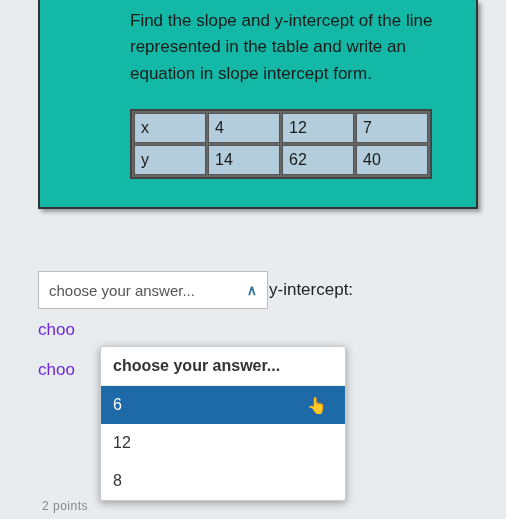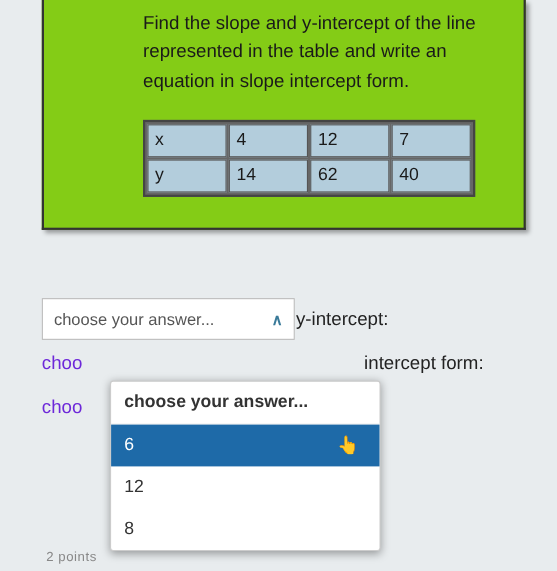--- a/index.html
+++ b/index.html
@@ -5,21 +5,21 @@
   * { box-sizing: border-box; margin: 0; padding: 0; }
   body {
     font-family: Arial, Helvetica, sans-serif;
     background: #e8ecee;
     width: 506px;
     height: 519px;
     overflow: hidden;
     position: relative;
   }
   .question-panel {
-    background: #84cc16;
+    background: #14b8a6;
     border: 2px solid #333;
     border-top: none;
     margin: 0 28px 0 38px;
     padding: 8px 18px 28px 90px;
     box-shadow: 3px 3px 4px rgba(0,0,0,0.35);
   }
   .question-text {
     color: #1a1a1a;
     font-size: 17px;
     line-height: 1.55;
@@ -161,21 +161,20 @@
     <div class="dropdown-closed">
       <span>choose your answer...</span>
       <span class="chevron">∧</span>
     </div>
     <div class="right-label">y-intercept:</div>
   </div>
 
   <div class="row" style="height:38px;">
     <div class="hidden-row-label">choo</div>
     <div style="width:230px;"></div>
-    <div class="right-label">intercept form:</div>
   </div>
 
   <div class="row" style="height:38px;">
     <div class="hidden-row-label">choo</div>
   </div>
 
 </div>
 
 <div class="dropdown-open">
   <div class="dd-header">choose your answer...</div>

